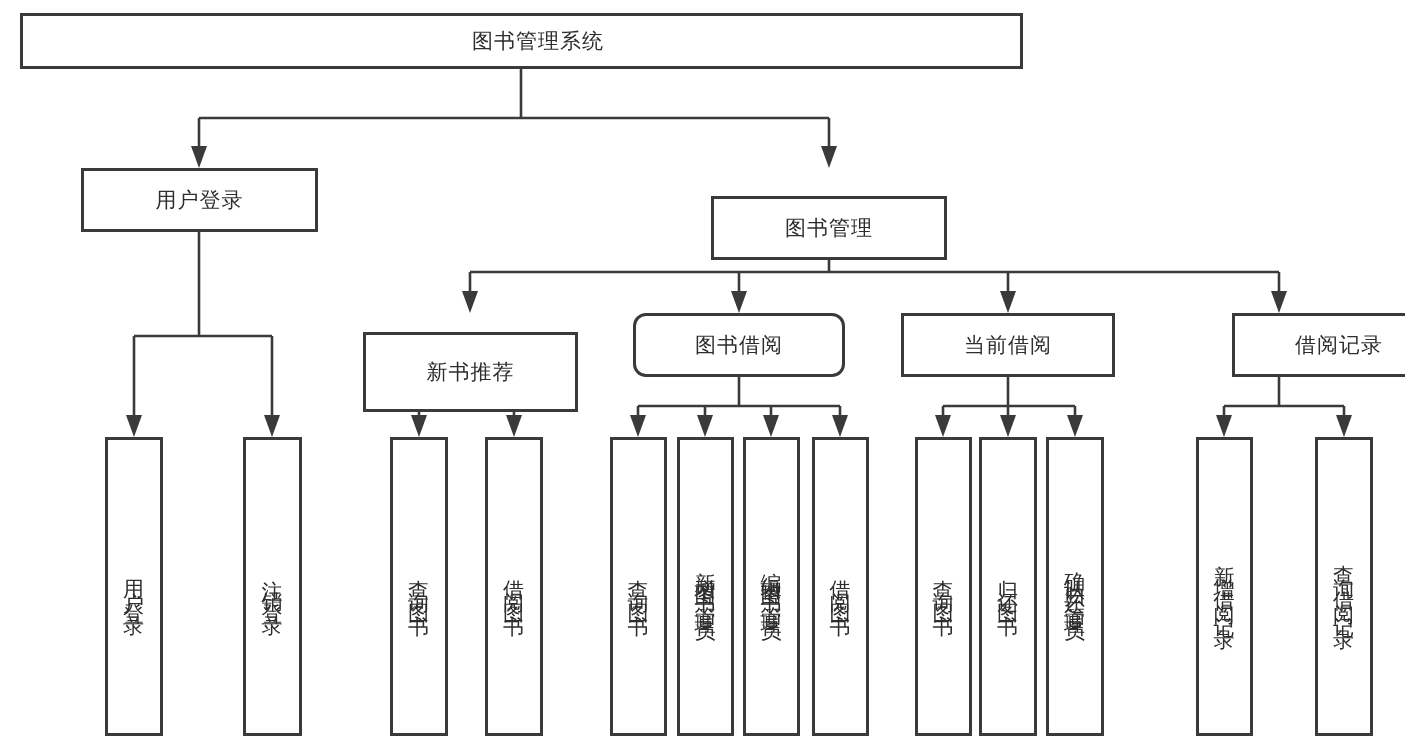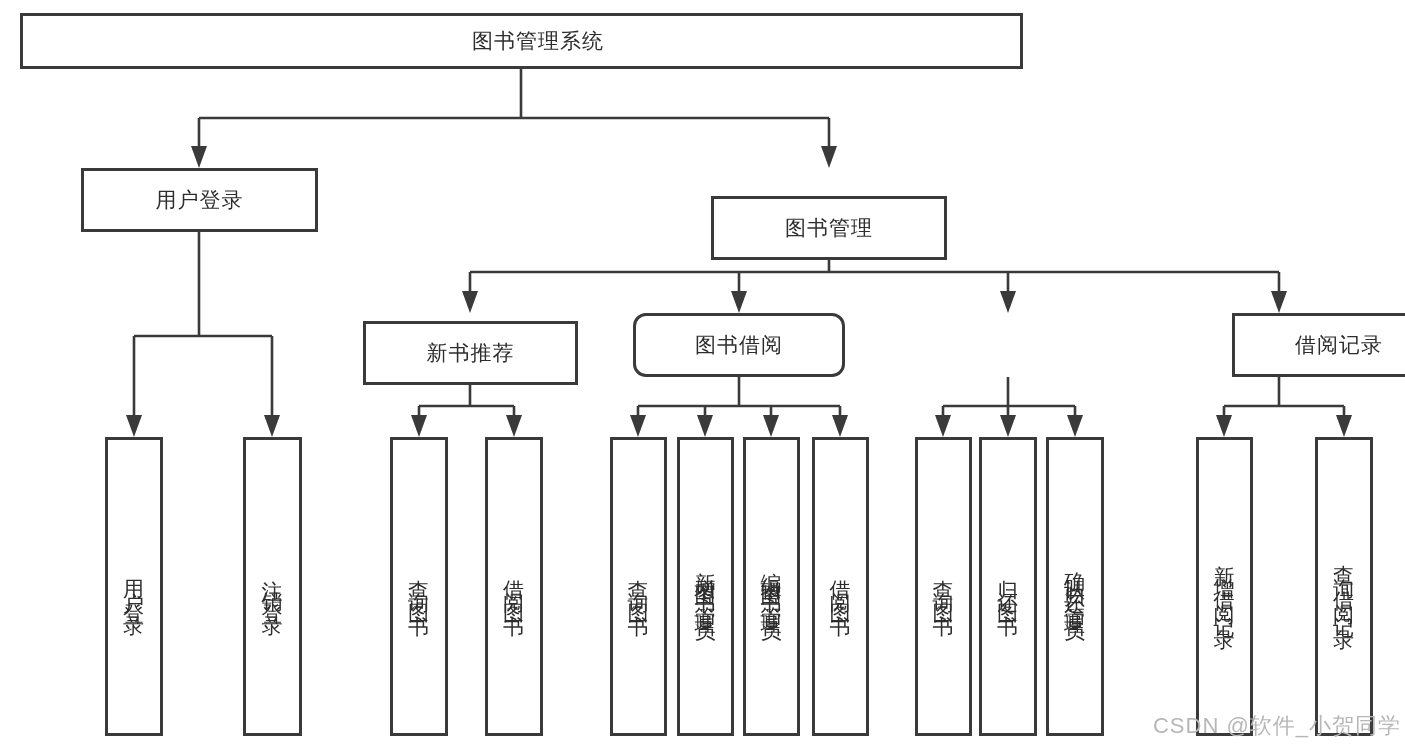--- a/index.html
+++ b/index.html
@@ -134,26 +134,29 @@
     <span class="label">图书管理系统</span>
   </div>
 
   <div class="hbox" style="left:81px; top:168px; width:237px; height:64px;">
     <span class="label">用户登录</span>
   </div>
   <div class="hbox" style="left:711px; top:168px; width:236px; height:64px;margin-top:28px;">
     <span class="label">图书管理</span>
   </div>
 
-  <div class="hbox" style="left:363px; top:321px; width:215px; height:64px;">
+  <div class="hbox" style="left:363px; top:332px; width:215px; height:80px;">
     <span class="label">新书推荐</span>
   </div>
   <div class="hbox" style="left:633px; top:313px; width:212px; height:64px;border-radius:13px;">
     <span class="label">图书借阅</span>
   </div>
+  <div class="hbox" style="left:901px; top:313px; width:214px; height:64px;">
+    <span class="label">当前借阅</span>
+  </div>
   <div class="hbox" style="left:1232px; top:313px; width:214px; height:64px;">
     <span class="label">借阅记录</span>
   </div>
 
   <div class="vbox" style="left:105px;">
     <span class="vtext">用户登录</span>
   </div>
   <div class="vbox" style="left:243px; width:59px;">
     <span class="vtext">注销登录</span>
   </div>
@@ -188,15 +191,14 @@
     <span class="vtext">确认归还（管理员）</span>
   </div>
 
   <div class="vbox medium" style="left:1196px; width:57px;">
     <span class="vtext">新增借阅记录</span>
   </div>
   <div class="vbox medium" style="left:1315px;">
     <span class="vtext">查询借阅记录</span>
   </div>
 
-  <div id="watermark">CSDN @软件_小贺同学</div>
 
 </div>
 
 </body></html>

